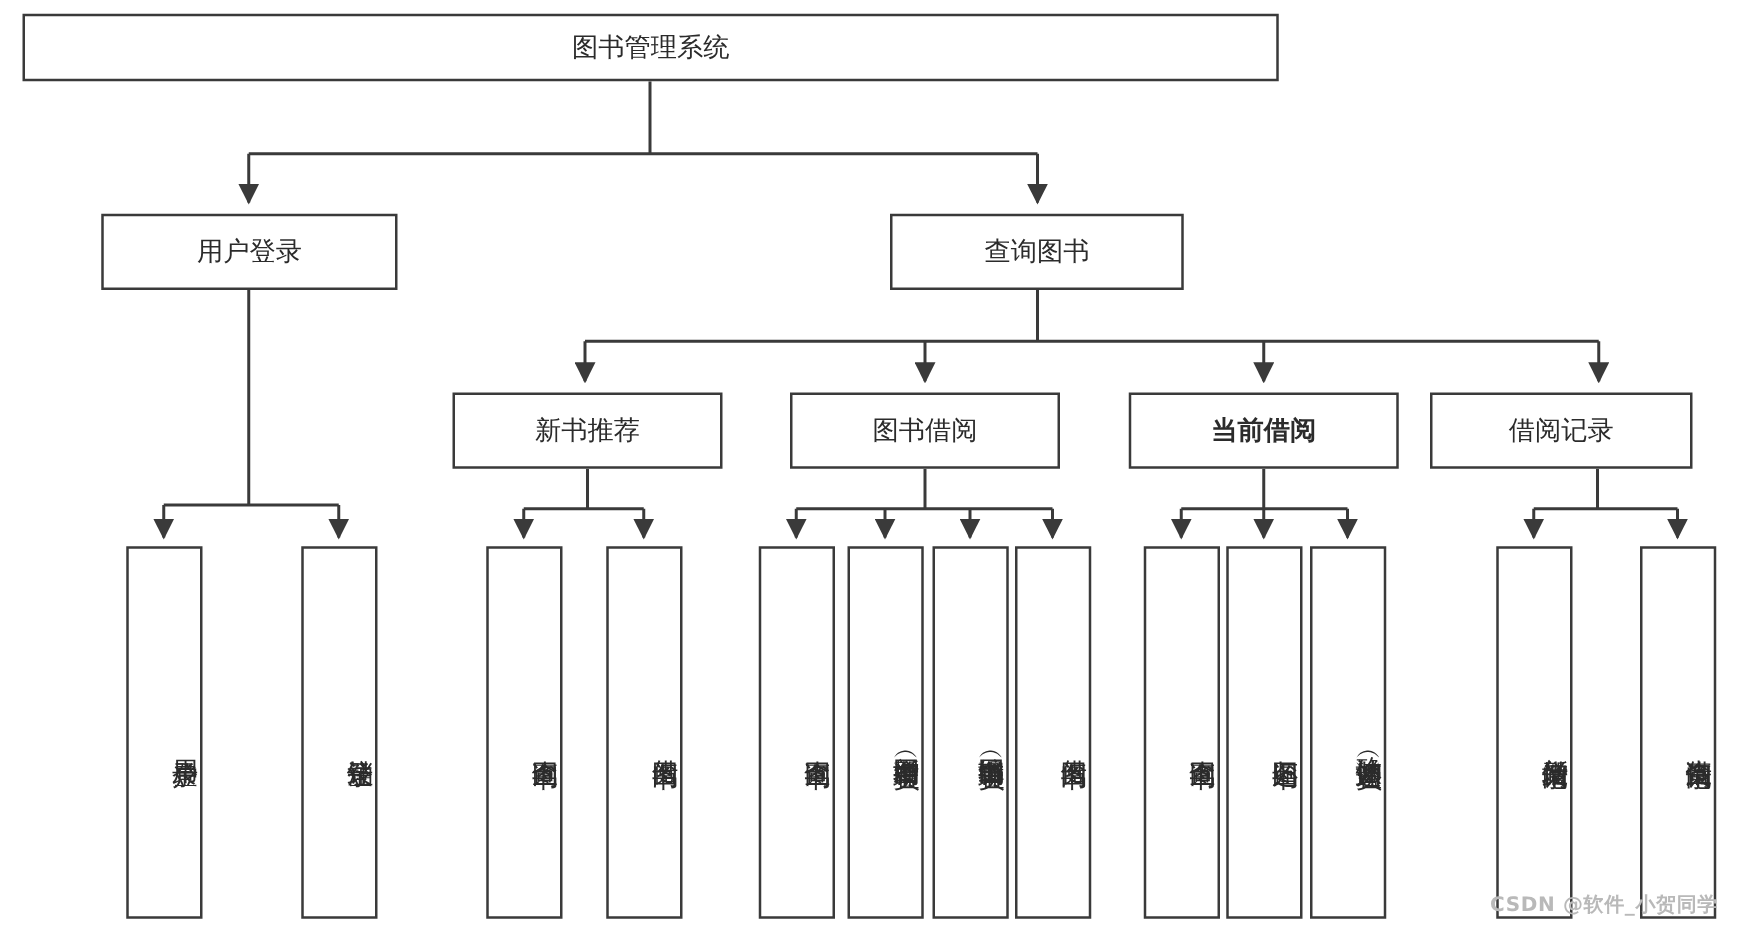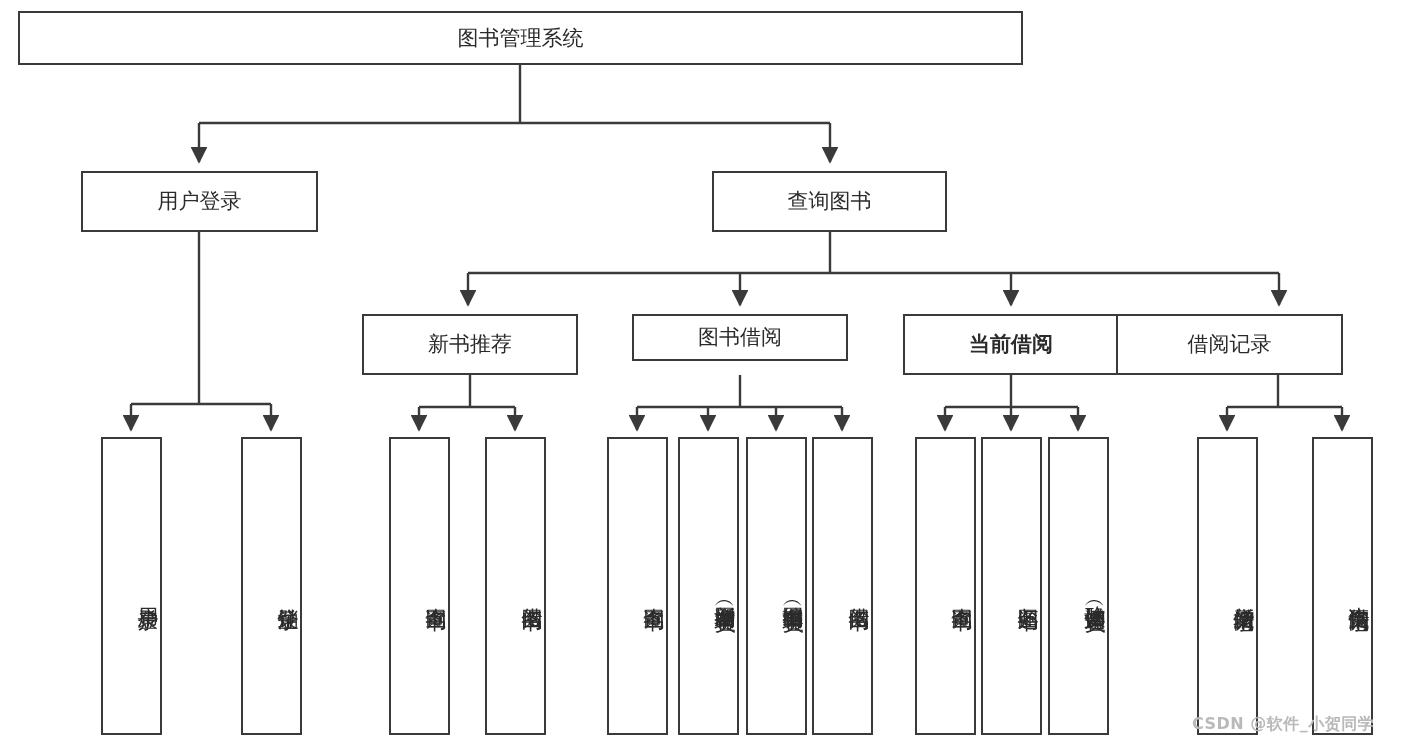--- a/index.html
+++ b/index.html
@@ -126,29 +126,29 @@
   </div>
 
   <div class="node h" style="left:712px; top:171px; width:235px; height:61px;">
     <span class="lbl">查询图书</span>
   </div>
 
   <div class="node h" style="left:362px; top:314px; width:216px; height:61px;">
     <span class="lbl">新书推荐</span>
   </div>
 
-  <div class="node h" style="left:632px; top:314px; width:216px; height:47px;">
+  <div class="node h" style="left:632px; top:314px; width:216px; height:61px;">
     <span class="lbl">图书借阅</span>
   </div>
 
   <div class="node h" style="left:903px; top:314px; width:216px; height:61px;font-weight:bold;">
     <span class="lbl">当前借阅</span>
   </div>
 
-  <div class="node h" style="left:1116px; top:314px; width:227px; height:61px;">
+  <div class="node h" style="left:1144px; top:314px; width:210px; height:61px;">
     <span class="lbl">借阅记录</span>
   </div>
 
   <div class="node v" style="left:101px; top:437px; width:61px; height:298px;">
     <span class="lbl">用户登录</span>
   </div>
 
   <div class="node v" style="left:241px; top:437px; width:61px; height:298px;">
     <span class="lbl">注销登录</span>
   </div>

